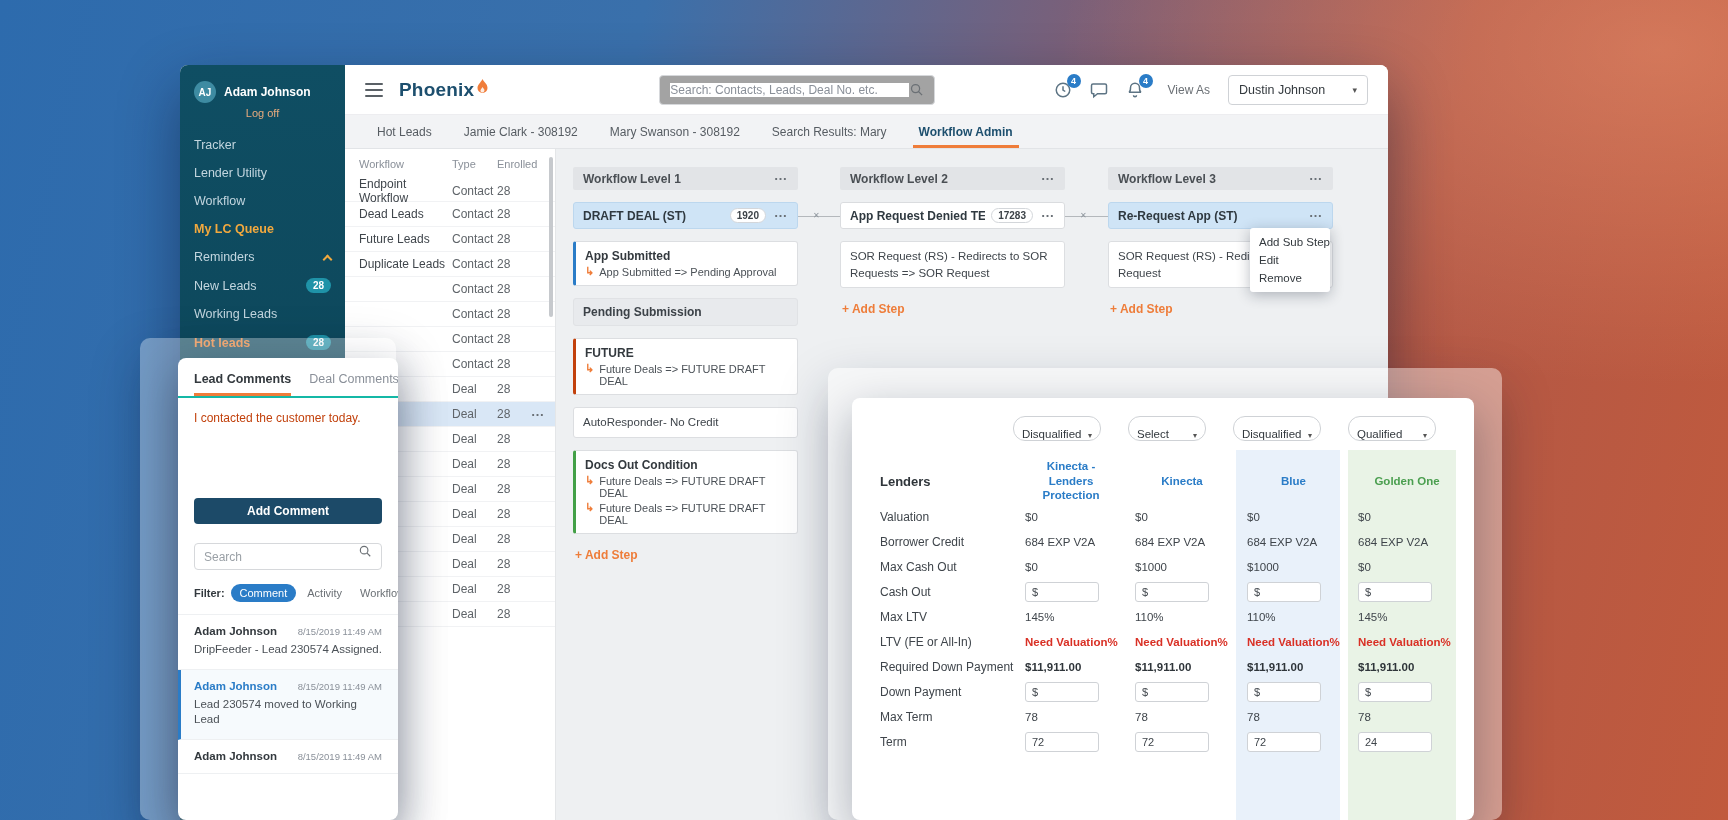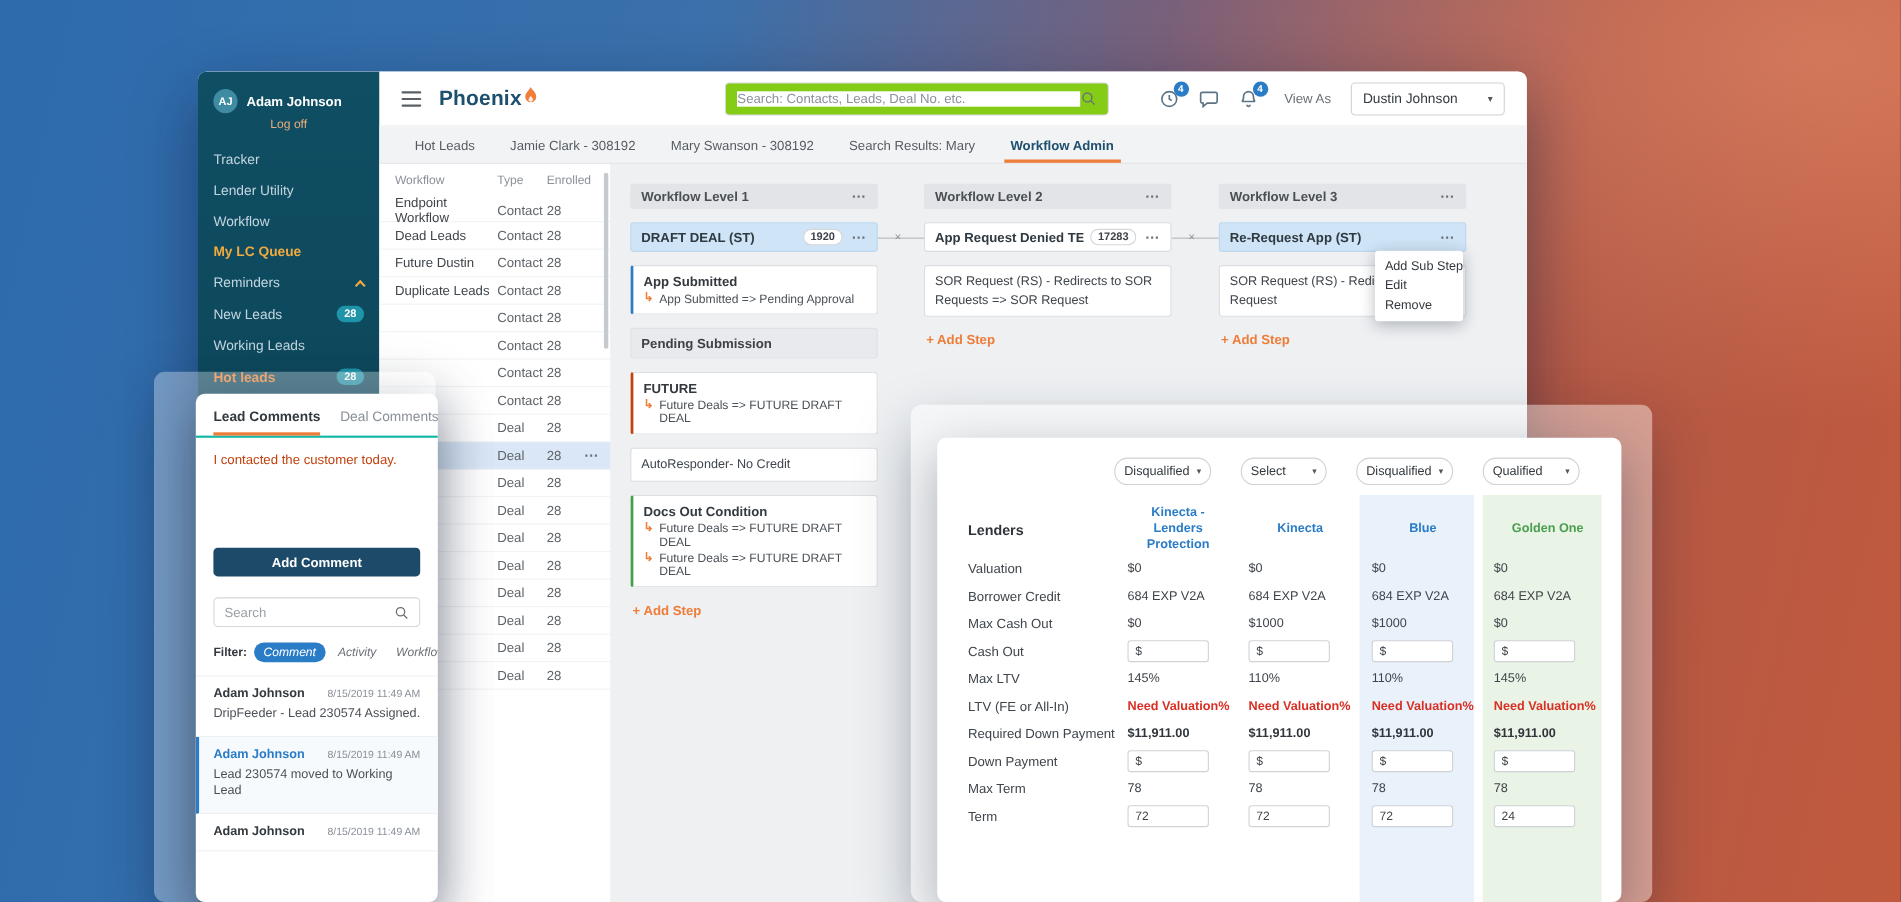--- a/index.html
+++ b/index.html
@@ -27,21 +27,21 @@
 .sb-chev{width:7px;height:7px;border-right:2px solid #f2a93e;border-bottom:2px solid #f2a93e;transform:rotate(-135deg);margin-top:4px;}
 
 .main{flex:1;display:flex;flex-direction:column;min-width:0;background:#fff;justify-content:center;}
 .topbar{height:50px;display:flex;align-items:center;padding:0 20px;border-bottom:1px solid #ededf0;flex-shrink:0;}
 .hamburger{width:18px;height:14px;position:relative;cursor:pointer;margin-right:16px;flex-shrink:0;}
 .hamburger span,.hamburger::before,.hamburger::after{content:"";position:absolute;left:0;width:18px;height:2px;background:#5a6066;border-radius:1px;}
 .hamburger span{top:6px;}
 .hamburger::before{top:0;}
 .hamburger::after{top:12px;}
 .logo{display:flex;align-items:flex-start;gap:2px;font-size:19px;font-weight:bold;color:#1d4f6e;letter-spacing:.2px;}
-.search-wrap{width:349px;height:30px;border:1px solid #d6d8db;border-radius:4px;display:flex;align-items:center;padding:0 10px;margin-left:170px;background:#84cc16;}
+.search-wrap{width:276px;height:30px;border:1px solid #d6d8db;border-radius:4px;display:flex;align-items:center;padding:0 10px;margin-left:170px;background:#a3a3a3;}
 .search-wrap input{border:none;outline:none;flex:1;font-size:12px;color:#333;font-family:inherit;min-width:0;}
 .search-wrap input::placeholder{color:#8a9099;}
 .top-icons{display:flex;align-items:center;gap:18px;margin-left:auto;}
 .icon-wrap{position:relative;display:flex;cursor:pointer;}
 .icon-badge{position:absolute;top:-7px;right:-9px;background:#2a7cc7;color:#fff;font-size:9px;font-weight:bold;border-radius:8px;min-width:14px;height:14px;display:flex;align-items:center;justify-content:center;padding:0 3px;}
 .view-as{font-size:12px;color:#6b7075;margin-left:6px;}
 .user-select{width:140px;height:30px;border:1px solid #cfd2d6;border-radius:4px;display:flex;align-items:center;padding:0 10px;font-size:12.5px;color:#33393e;cursor:pointer;}
 .user-select .chev{margin-left:auto;font-size:9px;color:#555;}
 
 .tabbar{height:34px;background:#f2f3f5;border-bottom:1px solid #e2e4e7;display:flex;padding-left:16px;flex-shrink:0;}
@@ -92,43 +92,43 @@
 .ctx-menu{position:absolute;left:694px;top:79px;width:80px;background:#fff;border-radius:3px;box-shadow:0 3px 14px rgba(20,30,50,.3);padding:5px 0;z-index:6;}
 .ctx-item{font-size:11.5px;color:#33393e;padding:3px 9px;cursor:pointer;white-space:nowrap;}
 
 .comments-card{position:absolute;left:178px;top:358px;width:220px;height:462px;background:#fff;border-radius:8px;box-shadow:0 16px 46px rgba(10,22,48,.38);z-index:10;overflow:hidden;}
 .cm-tabs{display:flex;gap:18px;padding:14px 16px 0;border-bottom:2px solid #14b8a6;}
 .cm-tab{font-size:12.5px;color:#8a9099;padding-bottom:10px;position:relative;cursor:pointer;white-space:nowrap;}
 .cm-tab.active{color:#33393e;font-weight:bold;}
 .cm-tab.active::after{content:"";position:absolute;left:0;right:0;bottom:0;height:3px;background:#ef7d3a;}
 .cm-draft{padding:13px 16px 0;font-size:12px;color:#c2410c;height:100px;}
 .cm-add-btn{display:block;margin:0 16px;width:188px;height:26px;background:#1c4a68;color:#fff;border:none;border-radius:4px;font-size:12px;font-weight:bold;font-family:inherit;cursor:pointer;}
-.cm-search{margin:19px 16px 0;height:27px;border:1px solid #d6d8db;border-radius:4px;display:flex;align-items:center;padding:0 9px;}
+.cm-search{margin:19px 16px 0;height:27px;border:1px solid #d6d8db;border-radius:4px;display:flex;padding:0 9px;}
 .cm-search input{border:none;outline:none;flex:1;font-size:12px;color:#333;font-family:inherit;min-width:0;}
 .cm-search input::placeholder{color:#9aa0a6;}
 .cm-filter{display:flex;align-items:center;gap:4px;padding:14px 8px 12px 16px;}
 .filter-label{font-size:11px;font-weight:bold;color:#33393e;margin-right:2px;}
-.pills{display:flex;gap:4px;align-items:center;font-style:italic;}
+.pills{display:flex;gap:4px;align-items:center;}
 .pill{font-size:11px;color:#6b7075;padding:3px 7px;border-radius:10px;cursor:pointer;white-space:nowrap;}
 .pill.active{background:#2a7cc7;color:#fff;padding:3px 9px;}
 .cm-list{border-top:1px solid #eef0f2;}
 .cm-item{padding:10px 16px 11px;border-bottom:1px solid #eef0f2;cursor:pointer;}
 .cm-item.selected{border-left:3px solid #2a7cc7;padding-left:13px;background:#f6fafd;}
 .cm-item-head{display:flex;justify-content:space-between;align-items:baseline;gap:6px;}
 .cm-author{font-size:11.5px;font-weight:bold;color:#33393e;white-space:nowrap;}
 .cm-item.selected .cm-author{color:#2a7cc7;}
 .cm-date{font-size:9.5px;color:#8a9099;white-space:nowrap;}
 .cm-text{font-size:11.5px;color:#4b5157;margin-top:5px;line-height:1.35;}
 
 .lenders-card{position:absolute;left:852px;top:398px;width:622px;height:422px;background:#fff;border-radius:8px;box-shadow:0 16px 46px rgba(10,22,48,.32);z-index:9;overflow:hidden;}
 .shade{position:absolute;top:52px;bottom:0;}
 .shade.blue{left:384px;width:104px;background:#e9f1fa;}
 .shade.green{left:496px;width:108px;background:#e9f3e6;}
 .ln-dropdowns{position:absolute;left:0;top:0;right:0;height:52px;}
-.ln-dd{position:absolute;top:18px;height:25px;background:#fff;border:1px solid #cfd2d6;border-radius:12px;display:flex;align-items:center;padding:0 8px;font-size:11.5px;color:#33393e;cursor:pointer;}
+.ln-dd{position:absolute;top:18px;height:25px;background:#fff;border:1px solid #cfd2d6;border-radius:12px;display:flex;align-items:flex-end;padding:0 8px;font-size:11.5px;color:#33393e;cursor:pointer;}
 .ln-dd .chev{margin-left:auto;font-size:8px;color:#555;padding-left:6px;}
 .ln-table{position:absolute;left:0;top:60px;right:0;}
 .ln-row{display:grid;grid-template-columns:173px 110px 112px 111px auto;align-items:center;min-height:25px;}
 .ln-cols{min-height:46px;align-items:center;}
 .ln-label{padding-left:28px;font-size:12px;color:#3f454b;}
 .ln-title{font-size:13px;font-weight:bold;color:#2f353a;}
 .ln-col-name{font-size:11.5px;font-weight:bold;color:#2a7cc7;line-height:1.3;padding-right:18px;text-align:center;}
 .ln-col-name.theme-green{color:#4a9e4f;}
 .ln-cell{font-size:11.5px;color:#3f454b;padding-right:10px;}
 .ln-cell.type-alert{color:#d93025;font-weight:bold;}
@@ -251,21 +251,21 @@
                 <span class="nm">Endpoint Workflow</span>
                 <span class="typ">Contact</span>
                 <span class="enr">28</span>
               </div>
               <div class="wfl-row">
                 <span class="nm">Dead Leads</span>
                 <span class="typ">Contact</span>
                 <span class="enr">28</span>
               </div>
               <div class="wfl-row">
-                <span class="nm">Future Dustin</span>
+                <span class="nm">Future Leads</span>
                 <span class="typ">Contact</span>
                 <span class="enr">28</span>
               </div>
               <div class="wfl-row">
                 <span class="nm">Duplicate Leads</span>
                 <span class="typ">Contact</span>
                 <span class="enr">28</span>
               </div>
               <div class="wfl-row">
                 <span class="nm"></span>

